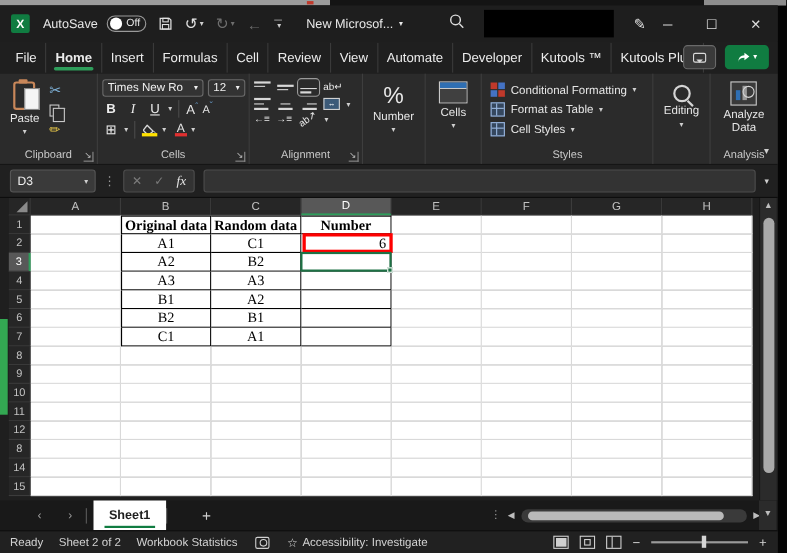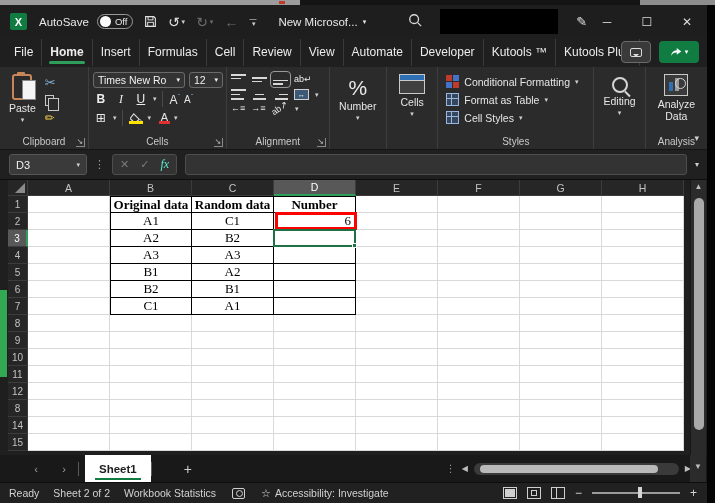--- a/index.html
+++ b/index.html
@@ -111,21 +111,21 @@
   .adata-ic .lens{ position:absolute; right:1px; top:3px; width:11px; height:11px; border:1.5px solid #d5d5d5; border-radius:50%; background:transparent; }
   .collapse-chev { position:absolute; right:8px; bottom:6px; font-size:9px; color:#cfcfcf; }
 
   
   .frow { position:absolute; left:0; top:145px; width:707px; height:30px; background:#202020; display:flex; align-items:center; border-bottom:1px solid #0d0d0d; }
   .namebox { width:78px; height:21px; margin-left:9px; background:#3a3a3a; border:1px solid #565656; border-radius:3px; color:#f0f0f0; font-size:11px; display:flex; align-items:center; padding:0 6px; }
   .namebox .nb-label { flex:1; }
   .namebox .chev { font-size:7px; color:#cfcfcf; }
   .vdots { color:#9a9a9a; margin:0 7px; font-size:11px; letter-spacing:0; }
   .fbtns { height:21px; background:#333; border:1px solid #4d4d4d; border-radius:3px; display:flex; align-items:center; padding:0 7px; gap:11px; font-size:11px; }
-  .fx { font-style:italic; font-family:"Liberation Serif",serif; color:#5eead4; font-size:12px; }
+  .fx { font-style:italic; font-family:"Liberation Serif",serif; color:#e5e5e5; font-size:12px; }
   .fcancel,.fenter { color:#7a7a7a; }
   .finput { flex:1; height:21px; margin:0 8px; background:#333; border:1px solid #4d4d4d; border-radius:3px; color:#fff; font-size:11px; padding:0 6px; }
   .fexp { color:#cfcfcf; font-size:8px; margin-right:8px; }
 
   
   .gridwrap { position:absolute; left:0; top:175px; width:707px; height:275px; background:#1f1f1f; }
   .corner { position:absolute; left:8px; top:0; width:20px; height:16px; background:#262626; border-right:1px solid #3c3c3c; border-bottom:1px solid #3c3c3c; }
   .corner::after { content:""; position:absolute; right:2px; bottom:2px; border-style:solid; border-width:0 0 10px 10px; border-color:transparent transparent #8a8a8a transparent; }
   .colh { position:absolute; top:0; height:16px; background:#262626; color:#c2c2c2; font-size:10.5px; display:flex; align-items:center; justify-content:center; border-right:1px solid #3c3c3c; border-bottom:1px solid #3c3c3c; }
   .colh.sel { background:#585858; color:#fff; border-bottom:2px solid #2e9e5b; }

